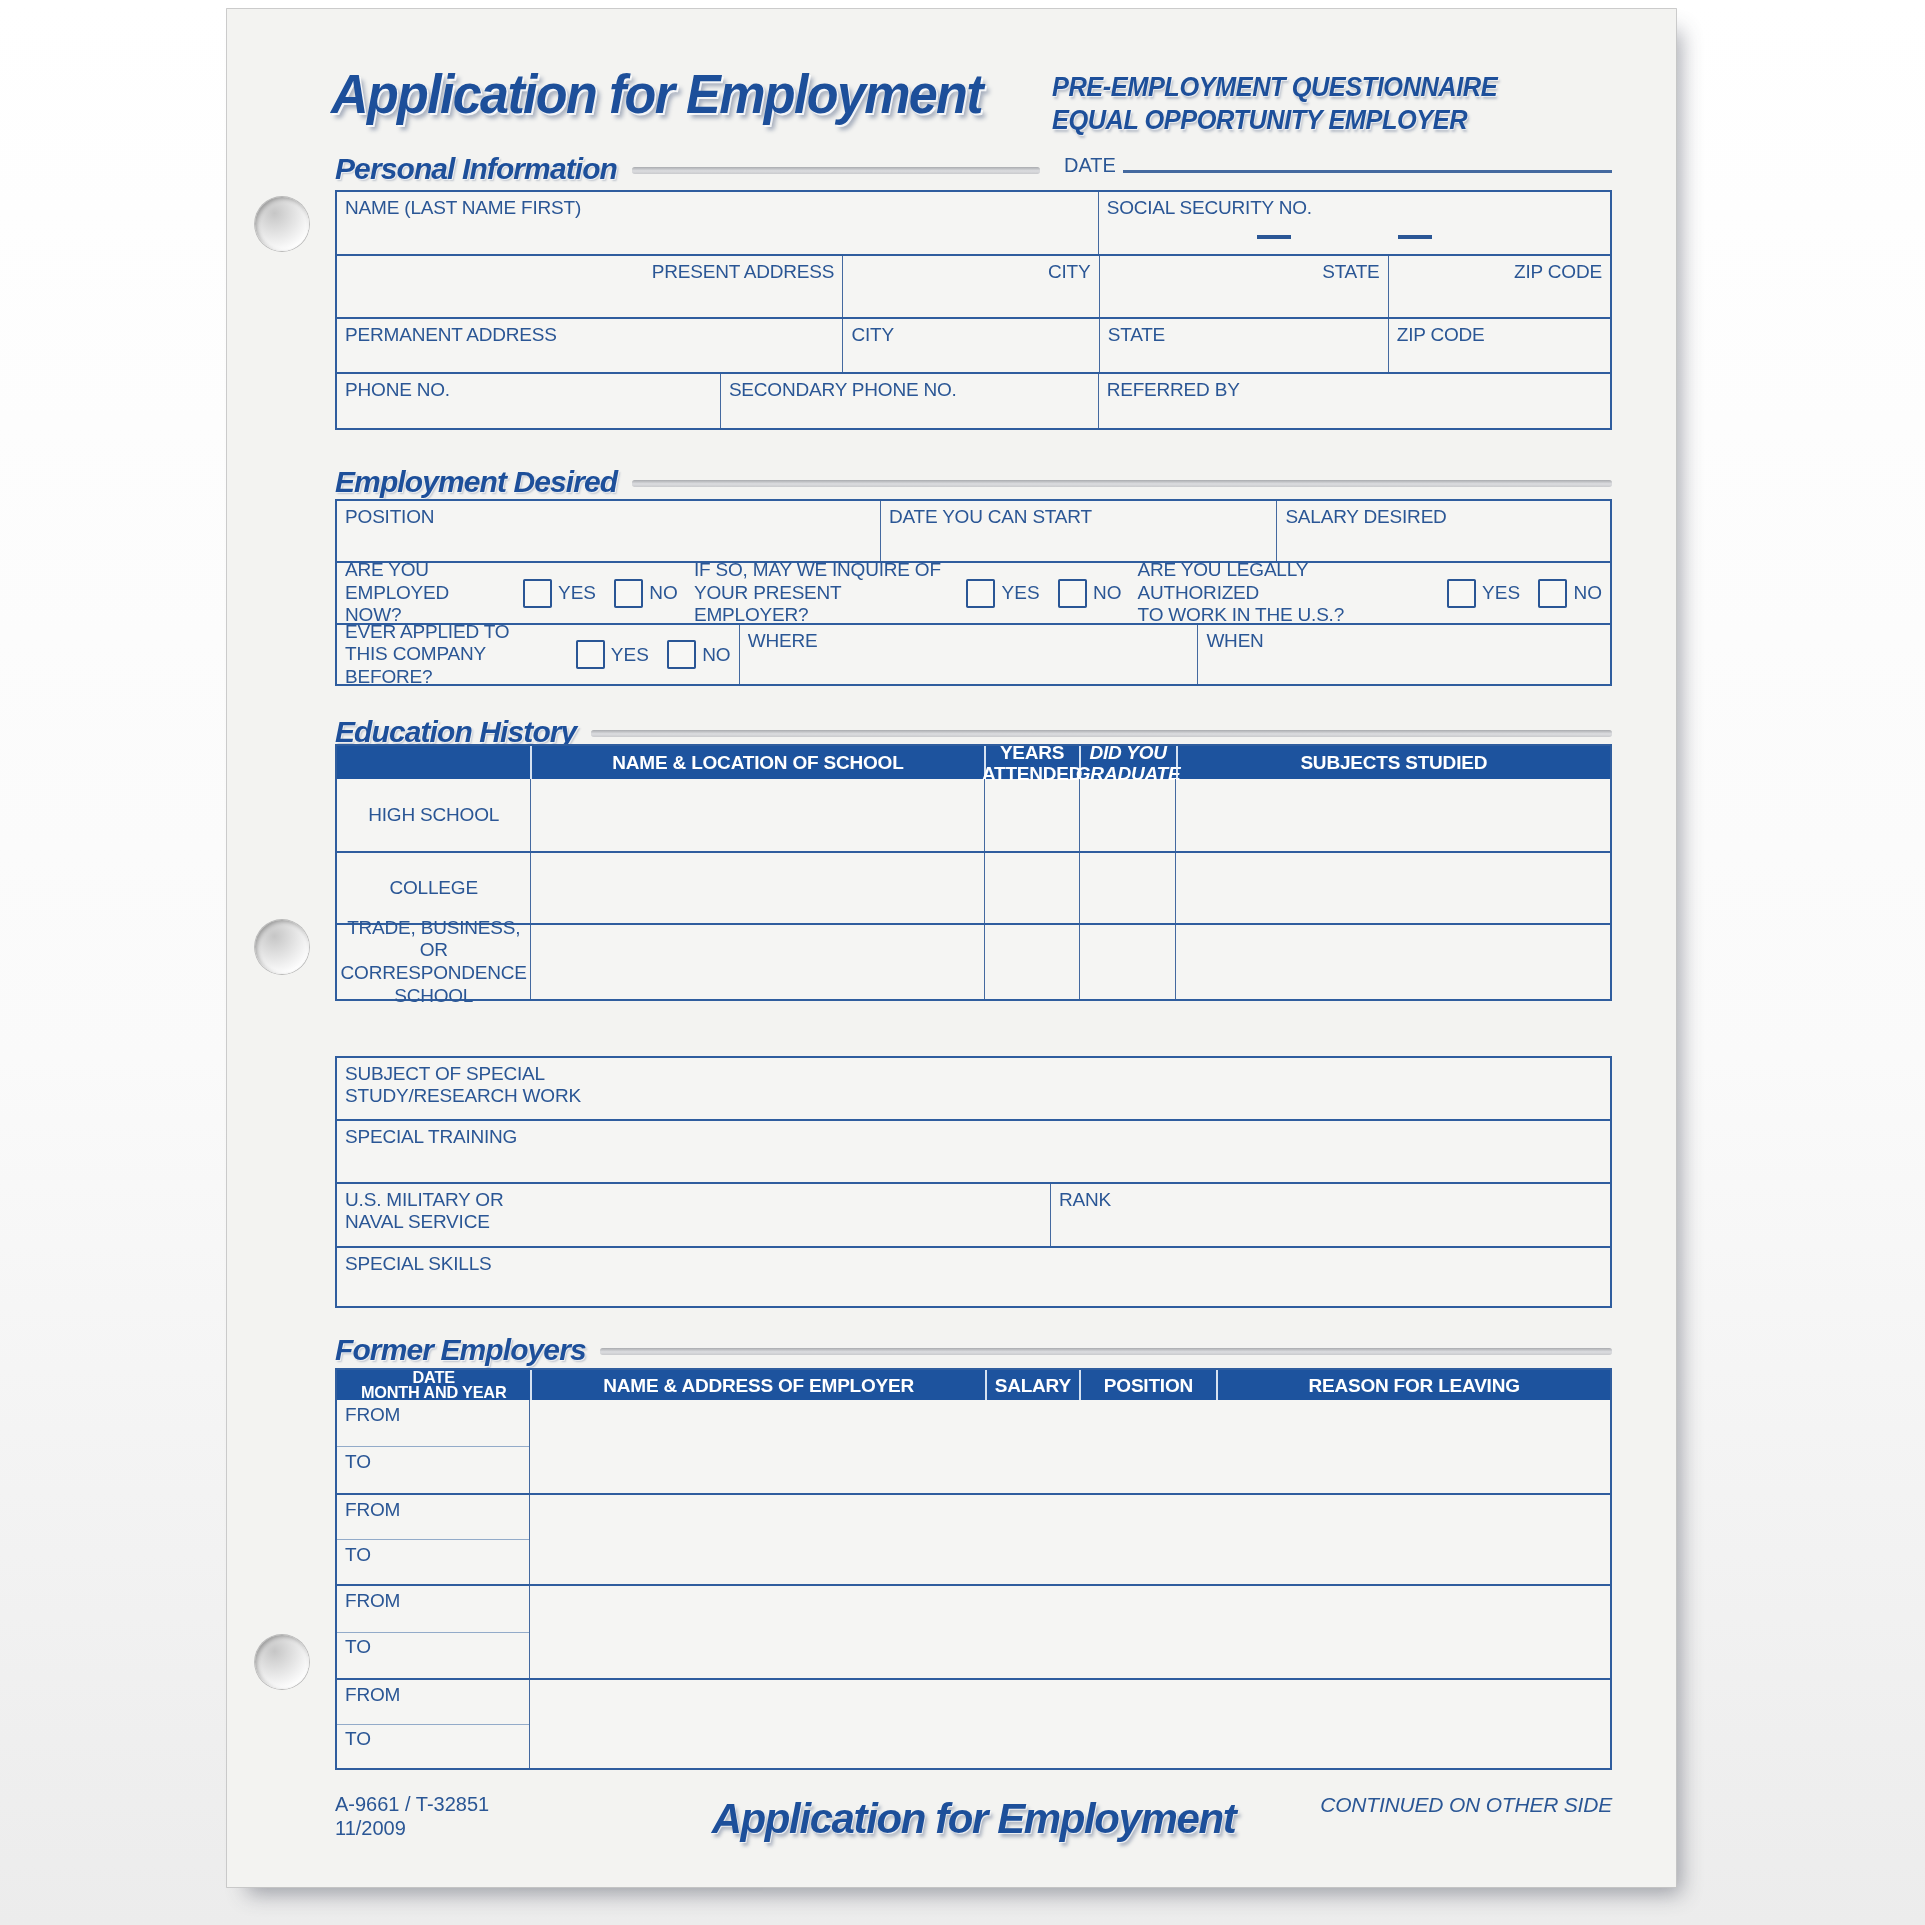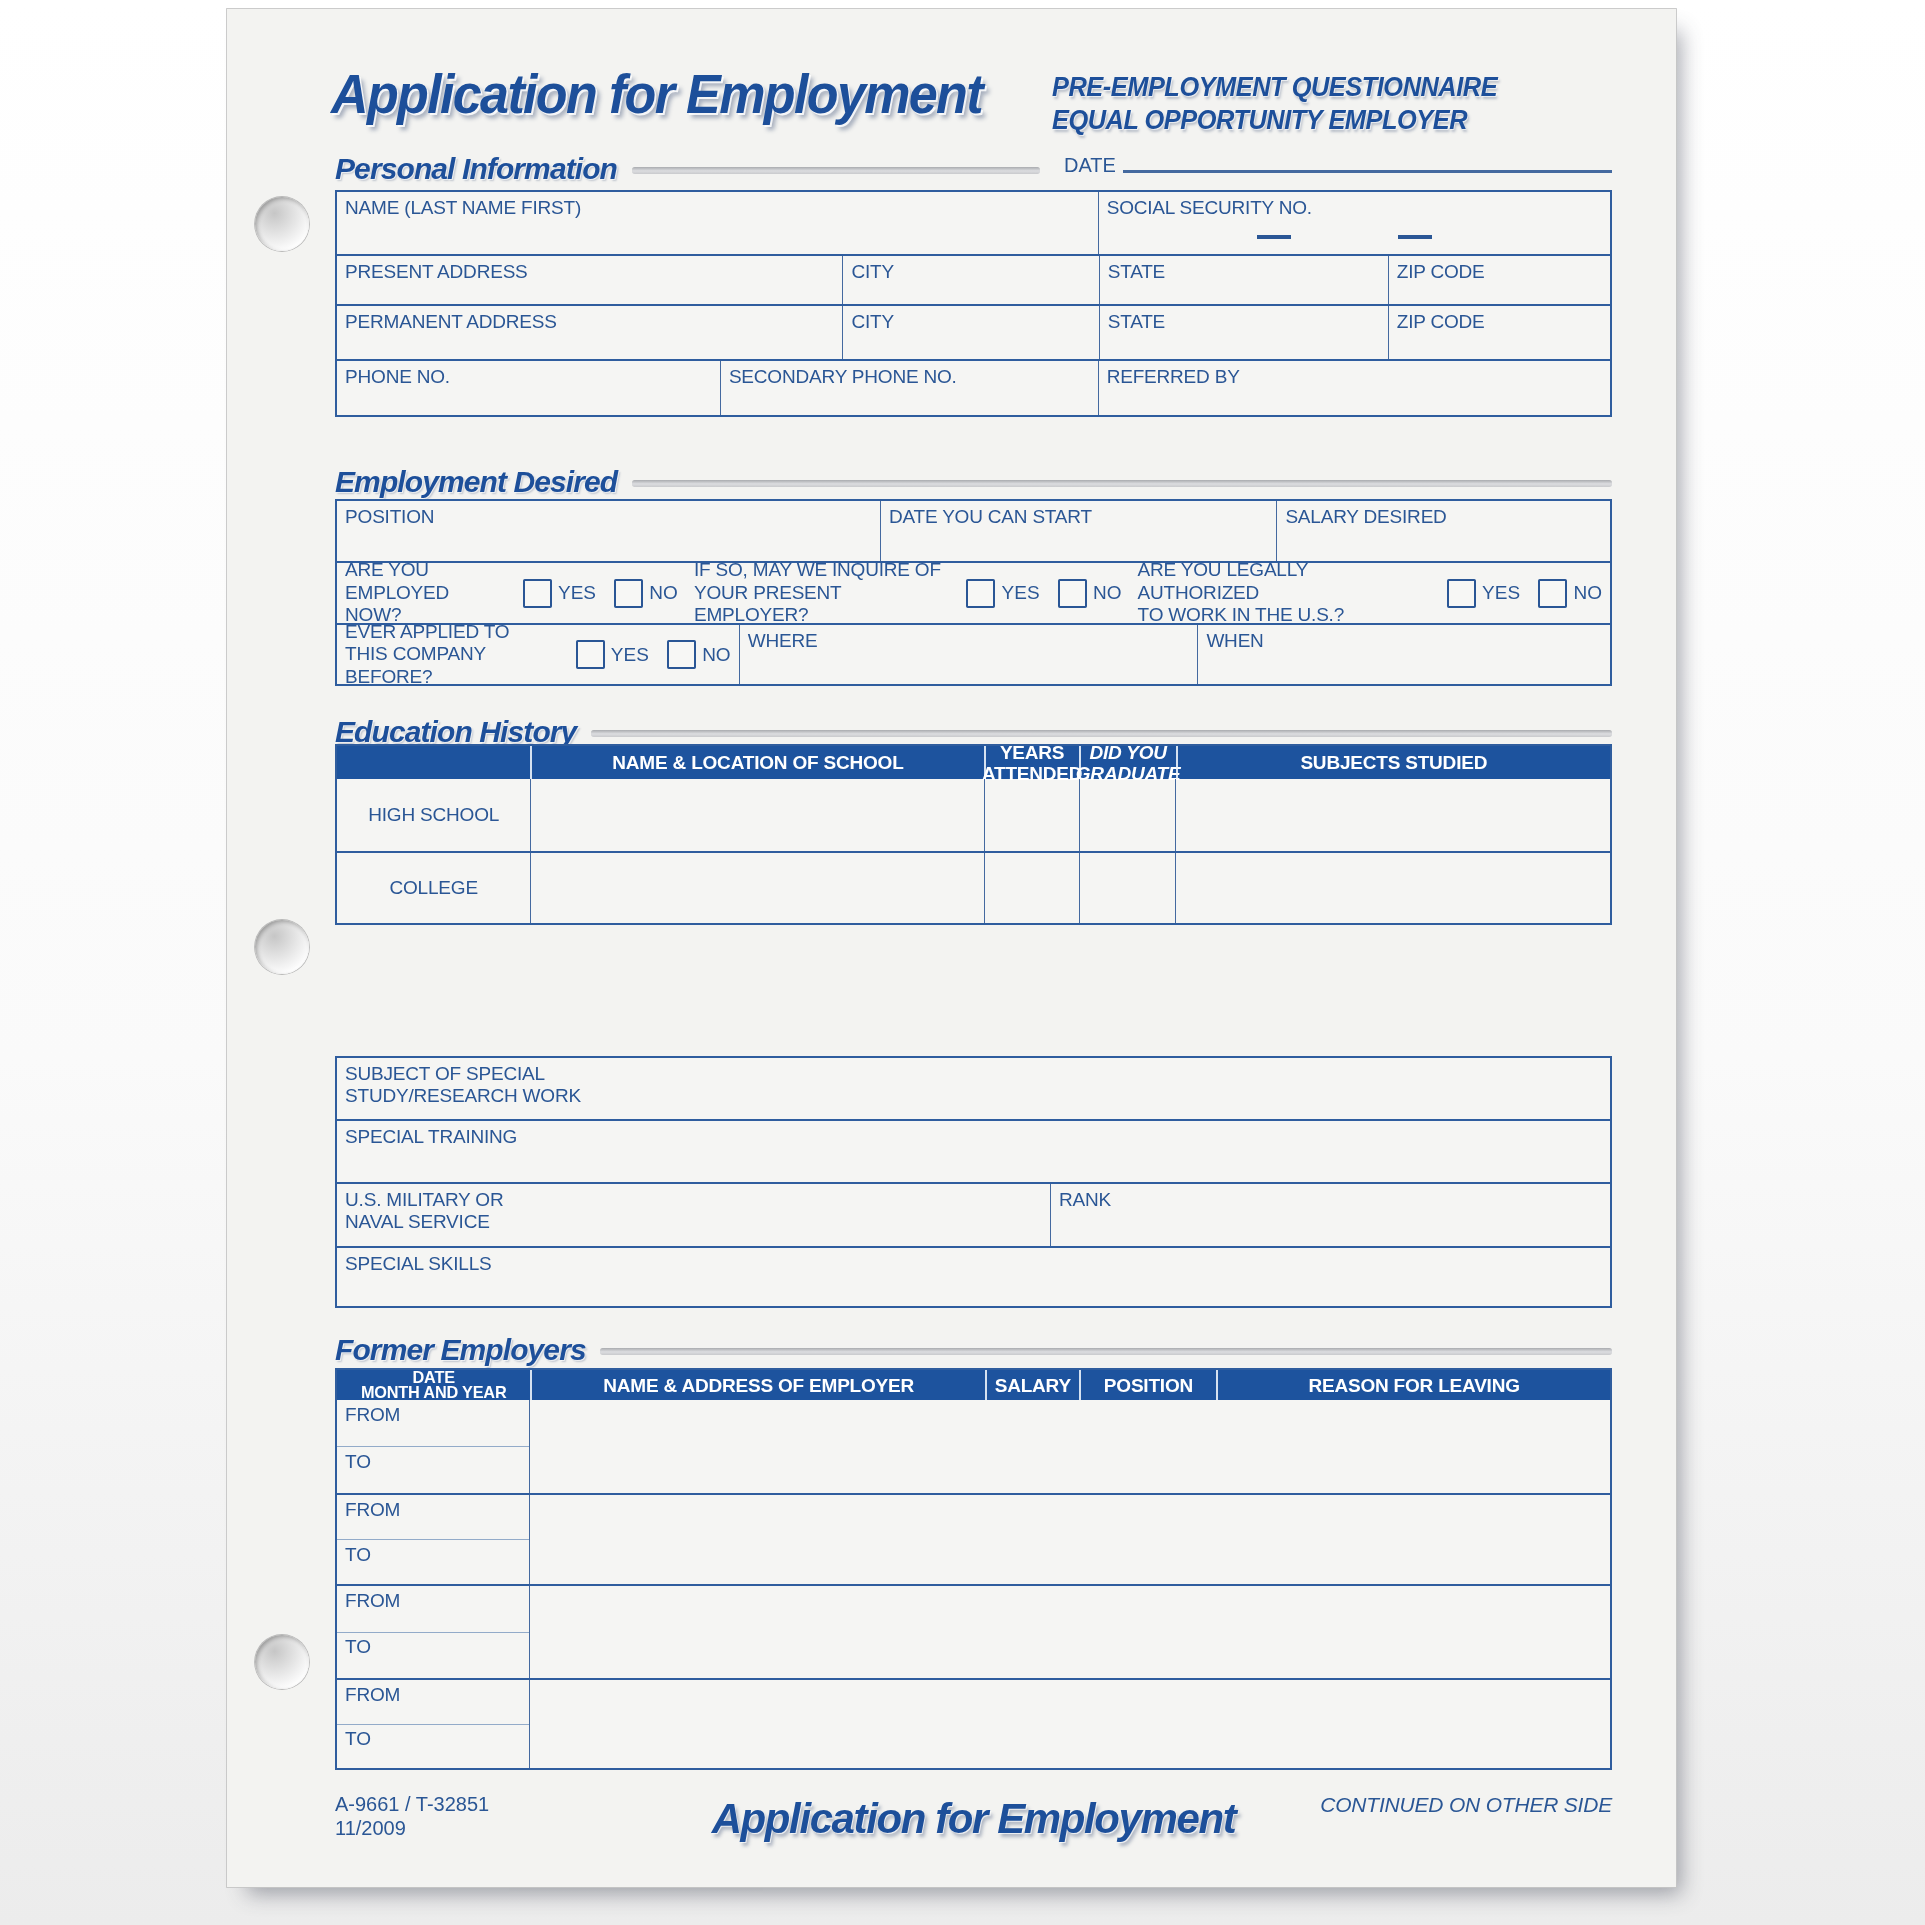--- a/index.html
+++ b/index.html
@@ -53,21 +53,21 @@
   .blue-line{width:489px;height:2.7px;background:#44699f;margin:18px 0 0 7.2px;}
 
   .tbl{position:absolute;left:108px;width:1277px;border:2.7px solid #2f5d9e;background:#f5f5f3;}
   .trow{display:flex;width:100%;}
   .trow.sep{border-top:2.7px solid #2f5d9e;}
   .cell{position:relative;padding:4.5px 8.1px;}
   .cell.bl{border-left:1.8px solid #44699f;}
   .lbl{font-size:19px;color:#2a5695;letter-spacing:-0.2px;line-height:22.6px;display:block;}
 
   
-  .p-r1{height:62px;} .p-r2{height:50px;} .p-r3{height:55px;} .p-r4{height:56px;}
+  .p-r1{height:62px;} .p-r2{height:63px;text-align:right;} .p-r3{height:55px;} .p-r4{height:56px;}
   .ssn-dash{position:absolute;width:34px;height:3.6px;background:#2a5695;top:43px;}
   .ssn-dash.d1{left:158px;} .ssn-dash.d2{left:299px;}
 
   
   .e-r1{height:60px;} .e-r2{height:62px;} .e-r3{height:61px;}
   .qcell{display:flex;align-items:center;padding:4.5px 8.1px;}
   .cb{
     width:29px;height:29px;border:2.7px solid #2a5695;border-radius:1.8px;
     background:#f7f7f5;flex:none;margin:0 6.3px 0 18px;
   }
@@ -286,20 +286,29 @@
     </div>
     <div class="trow sep edu-r">
       <div class="cell edu-head-col" style="width:194px;">
         <span class="lbl">COLLEGE</span>
       </div>
       <div class="cell bl" style="width:455px;"></div>
       <div class="cell bl" style="width:95px;"></div>
       <div class="cell bl" style="width:97px;"></div>
       <div class="cell bl" style="width:436px;"></div>
     </div>
+    <div class="trow sep edu-r r3">
+      <div class="cell edu-head-col" style="width:194px;">
+        <span class="lbl" style="text-align:center;">TRADE, BUSINESS, OR CORRESPONDENCE SCHOOL</span>
+      </div>
+      <div class="cell bl" style="width:455px;"></div>
+      <div class="cell bl" style="width:95px;"></div>
+      <div class="cell bl" style="width:97px;"></div>
+      <div class="cell bl" style="width:436px;"></div>
+    </div>
   </div>
 
   <div class="sec-head" style="top:1061px;">
     <span class="sec-title">General Information</span>
     <span class="rule"></span>
   </div>
 
   <div class="tbl" style="top:1047px;">
     <div class="trow g-r1">
       <div class="cell" style="width:1272px;">

